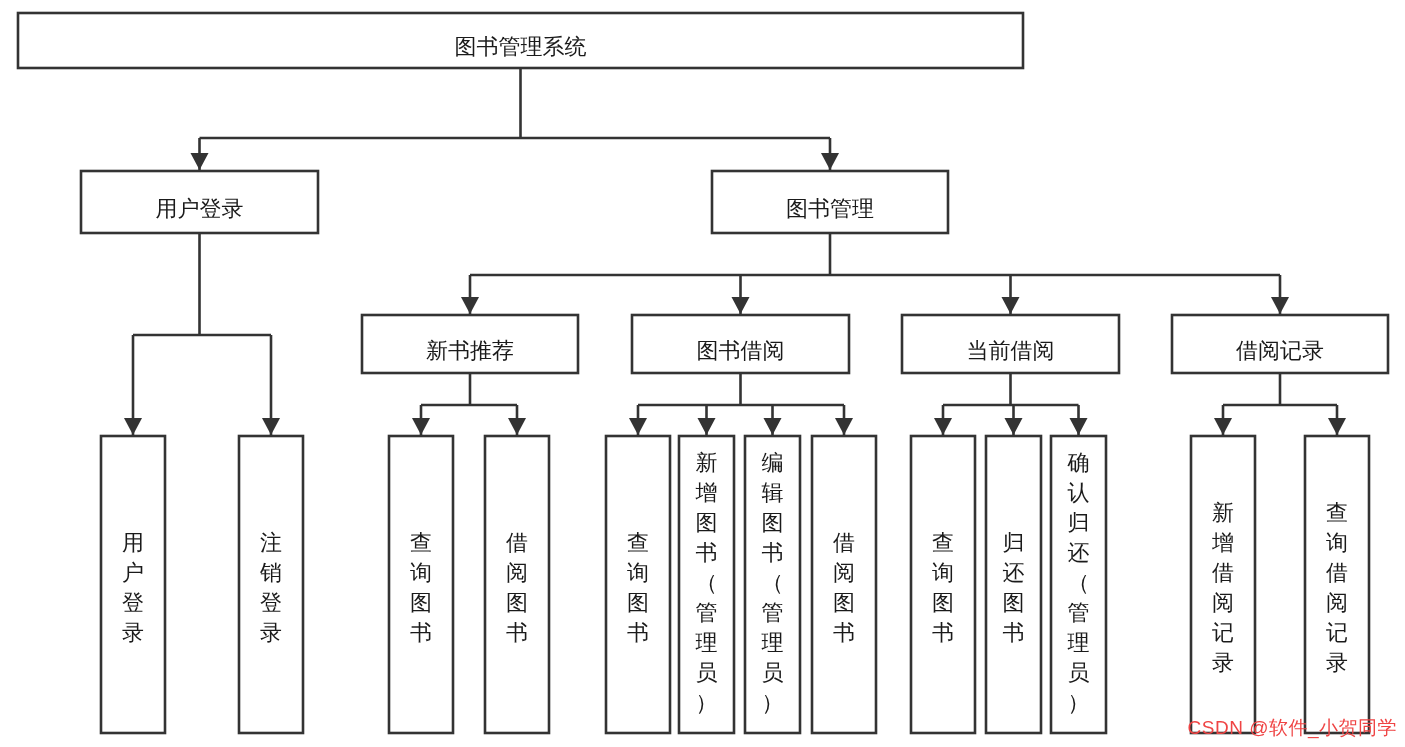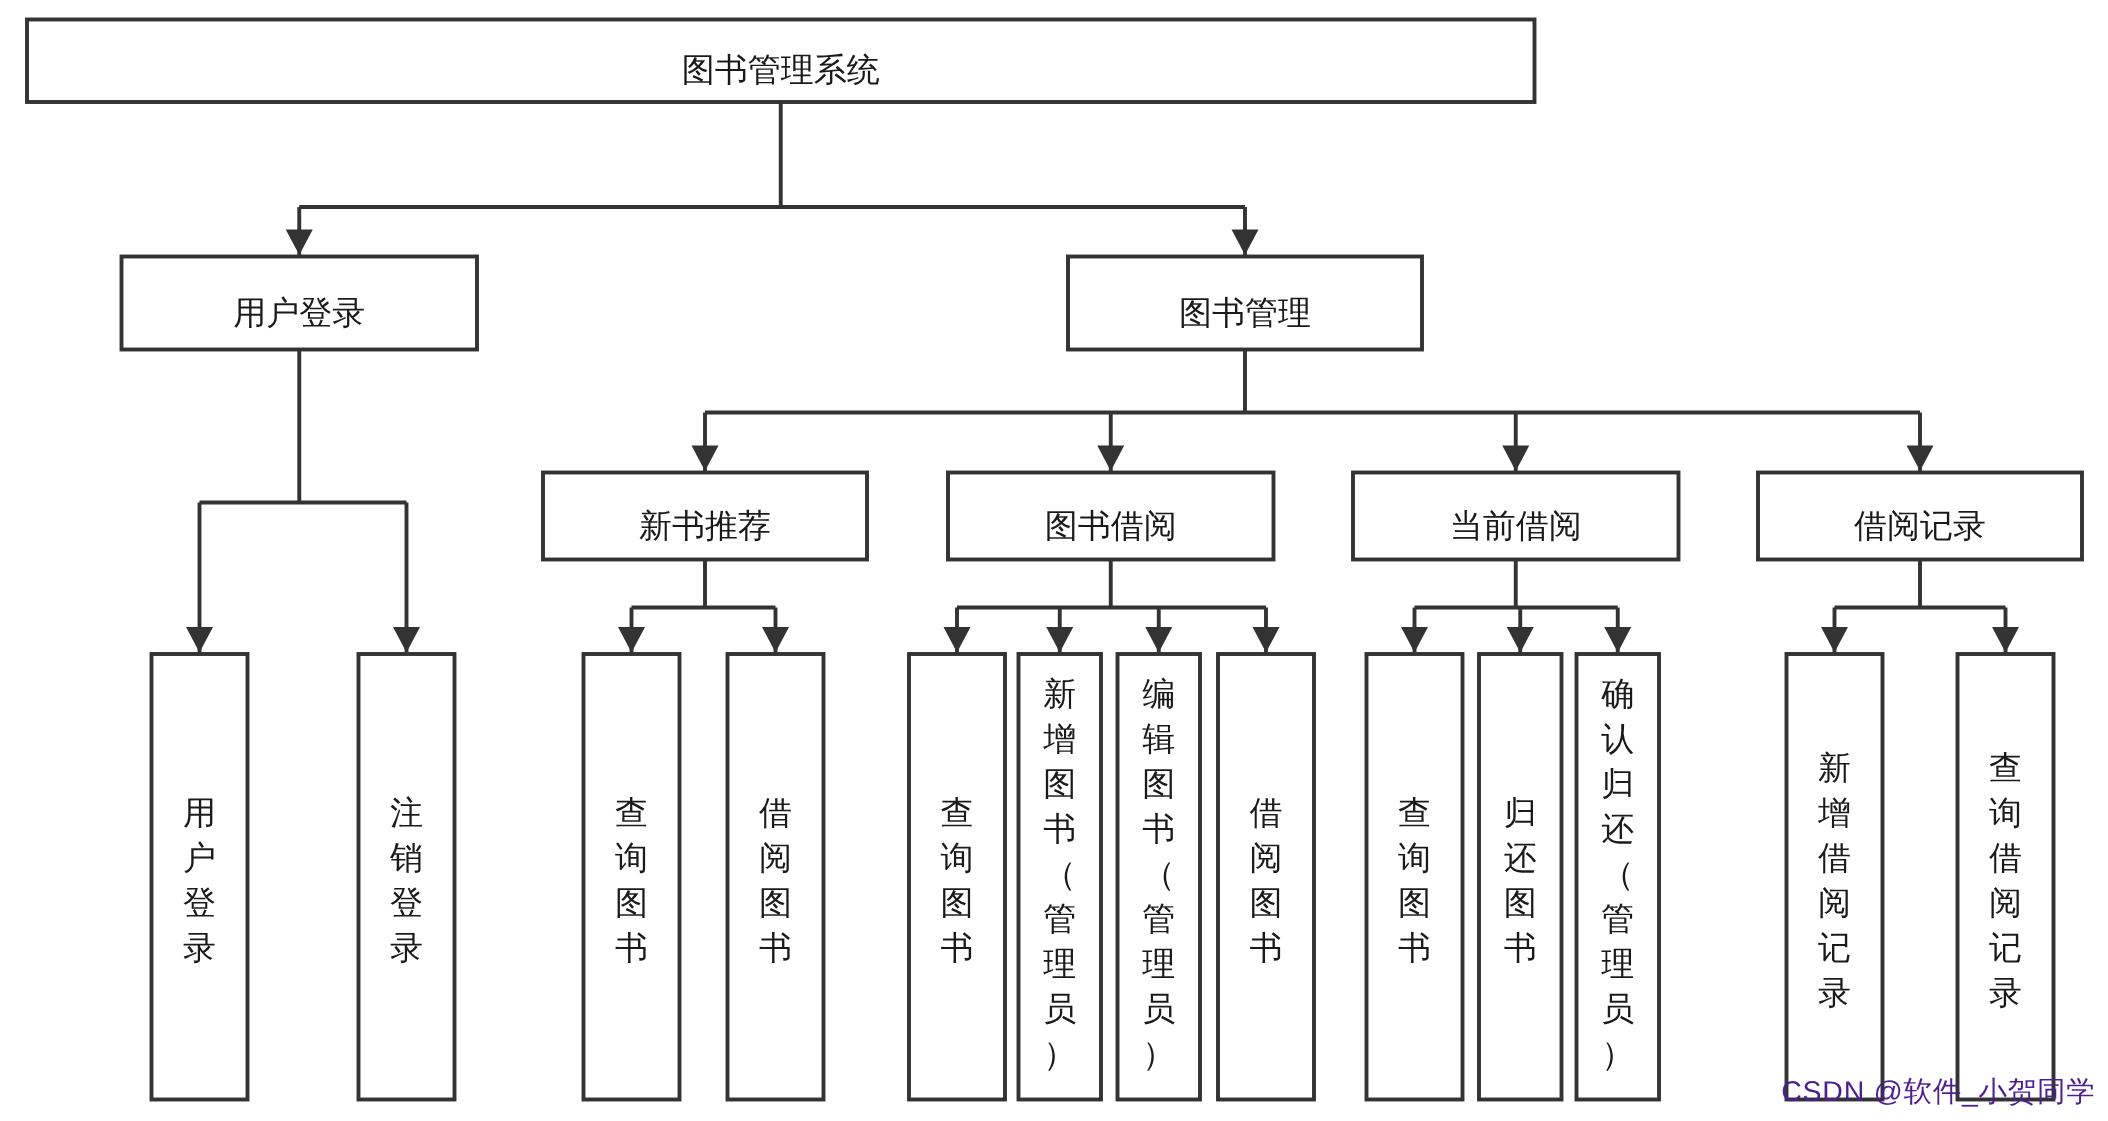--- a/index.html
+++ b/index.html
@@ -47,21 +47,21 @@
   .arrow-head {
     fill: #333333;
     stroke: none;
   }
   .watermark {
     position: absolute;
     right: 8px;
     bottom: 6px;
     font-family: "Liberation Sans", "DejaVu Sans", sans-serif;
     font-size: 19px;
-    color: #4c1d95;
+    color: #ef4444;
     white-space: nowrap;
     letter-spacing: 0.5px;
     margin-left: 44px;
   }
 </style>
 </head>
 <body>
 
 <div id="diagram-root">
   <svg id="flow" viewBox="0 0 1405 747" xmlns="http://www.w3.org/2000/svg">

